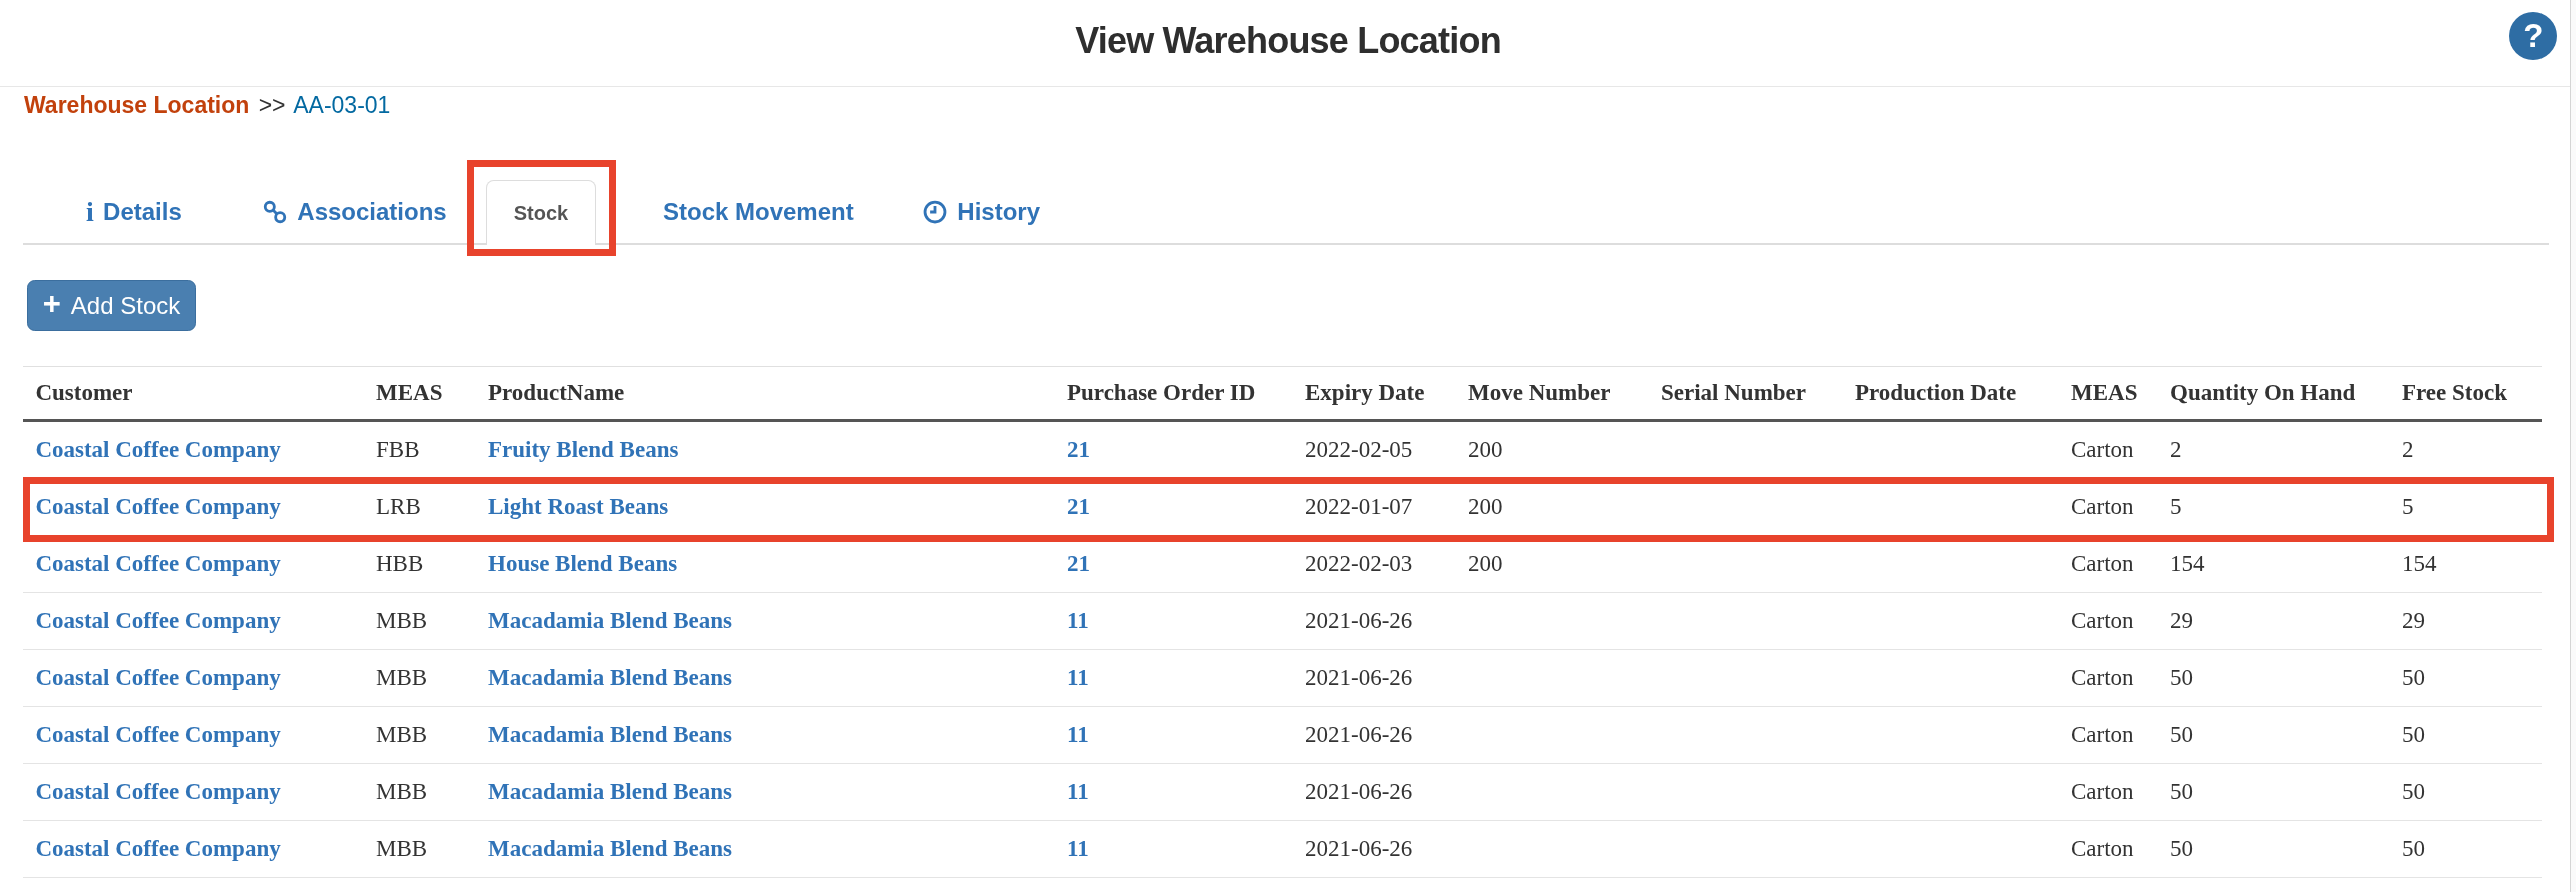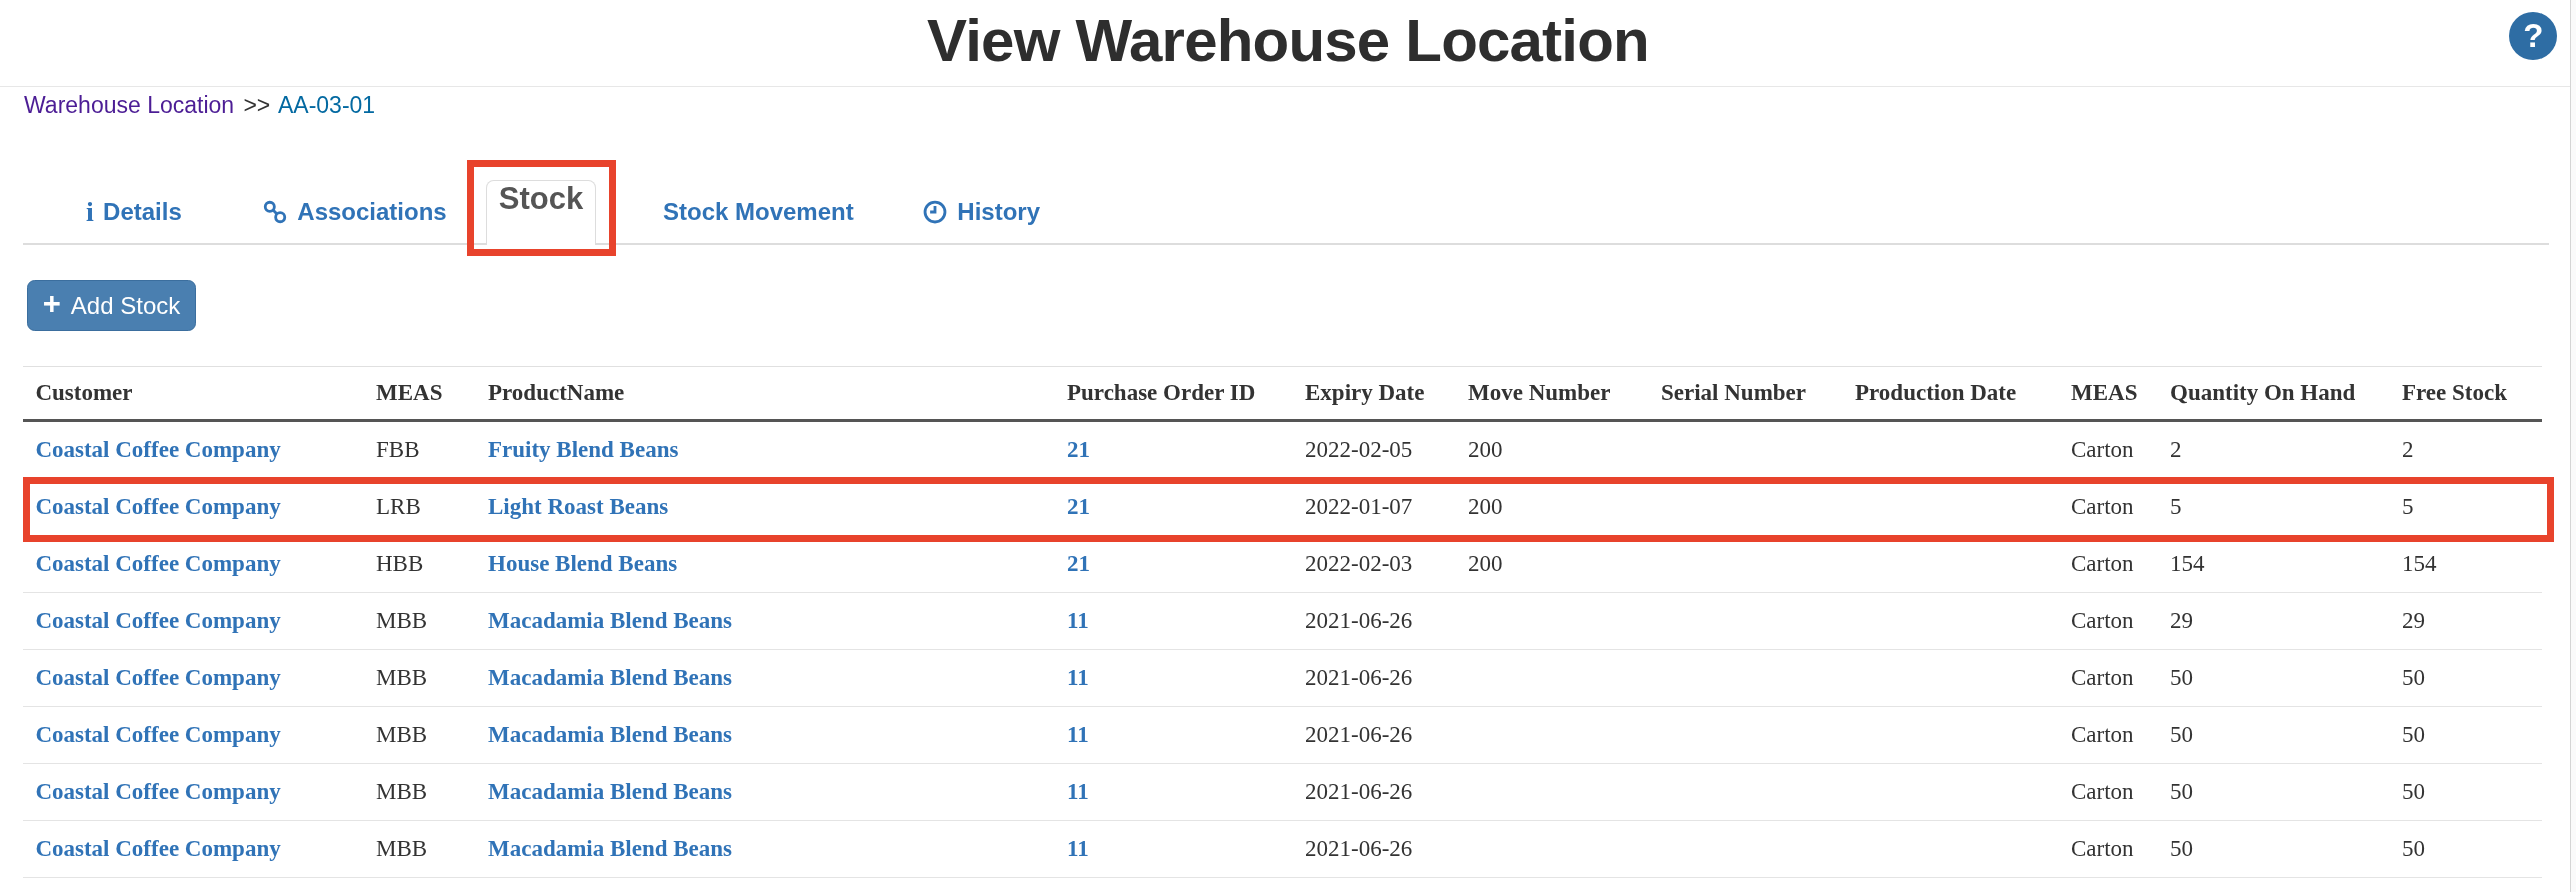--- a/index.html
+++ b/index.html
@@ -3,42 +3,42 @@
 <meta charset="utf-8">
 <style>
   * { margin:0; padding:0; box-sizing:border-box; }
   html,body { width:2576px; height:892px; background:#ffffff; overflow:hidden;
     font-family:"Liberation Sans","DejaVu Sans",sans-serif; color:#333; }
   .page { position:relative; width:2576px; height:892px; background:#fff; }
 
   
   .top-bar { position:absolute; left:0; top:0; width:100%; height:87px;
     border-bottom:1.5px solid #e7e7e7; display:flex; align-items:center; justify-content:center; }
-  .page-title { font-size:60px; font-weight:bold; color:#2e2e2e; letter-spacing:-0.8px; margin-top:-4.6px;text-align:right; }
+  .page-title { font-size:36px; font-weight:bold; color:#2e2e2e; letter-spacing:-0.8px; margin-top:-4.6px;text-align:right; }
   .help-btn { position:absolute; top:12.4px; right:18.6px; width:48px; height:48px; border-radius:50%;
     background:#2e6da4; color:#fff; display:flex; align-items:center; justify-content:center;
     font-size:33px; font-weight:bold; cursor:pointer; }
 
   
   .breadcrumb { position:absolute; left:24px; top:88px; height:34px; display:flex;
     align-items:center; font-size:23px; }
-  .breadcrumb .bc-link { color:#4c1d95; font-weight:normal; cursor:pointer; }
+  .breadcrumb .bc-link { color:#c2410c; font-weight:bold; cursor:pointer; }
   .breadcrumb .bc-sep { color:#333; margin:0 7.7px 0 9.3px; }
   .breadcrumb .bc-cur { color:#0369a1; }
 
   
   .tabs-line { position:absolute; left:23px; top:243px; width:2526px; height:1.5px; background:#ddd; }
   .tab { position:absolute; top:194px; height:36px; display:flex; align-items:center; gap:9.3px;
     font-size:24px; font-weight:bold; color:#3073b7; cursor:pointer; }
   .tab .tab-ico { display:flex; align-items:center; }
   .info-glyph { font-family:"Liberation Serif","DejaVu Serif",serif; font-weight:900;
     font-size:28px; line-height:1; }
   .tab-active { position:absolute; left:486px; top:180px; width:110px; height:65px;
     background:#fff; border:1.5px solid #ddd; border-bottom:none; border-radius:7.7px 7.7px 0 0;
-    display:flex; align-items:flex-start; justify-content:center; font-size:31px; font-weight:bold;
+    display:flex; align-items:center; justify-content:center; font-size:20px; font-weight:bold;
     color:#555; z-index:2; cursor:default; }
   .tab-active:after { content:""; position:absolute; left:0; bottom:-3.1px; width:100%; height:4.6px; background:#fff; }
 
   
   .btn { position:absolute; top:280px; height:51px; background:#4a7fb0; border:1.5px solid #3b6e9e;
     border-radius:7.7px; color:#fff; font-size:24px; display:flex; align-items:center;
     padding:0 20px; gap:10px; cursor:pointer; }
   .btn-add { left:27px; width:169px; justify-content:center; padding:0; }
   .btn-bulk { left:201px; width:231px; justify-content:center; padding:0; }
   .plus-glyph { font-size:31px; font-weight:bold; line-height:1; margin-top:-3.1px; }

